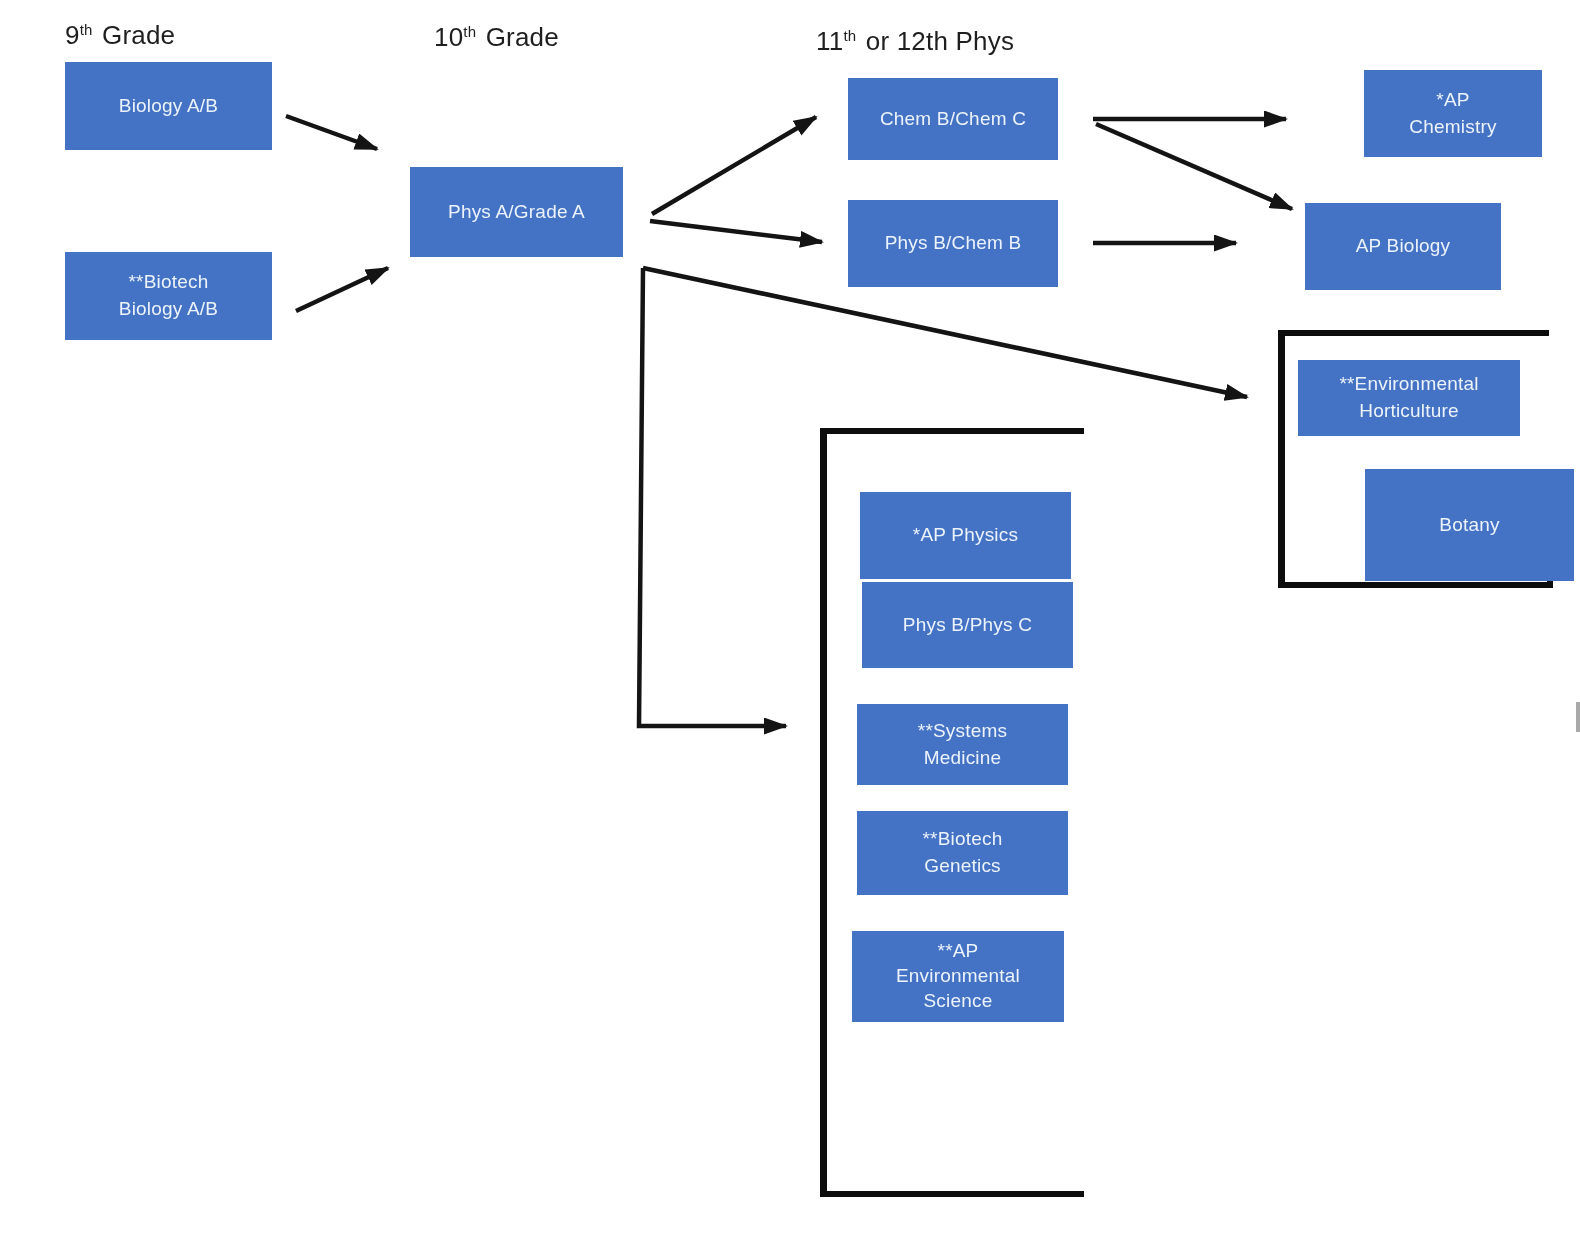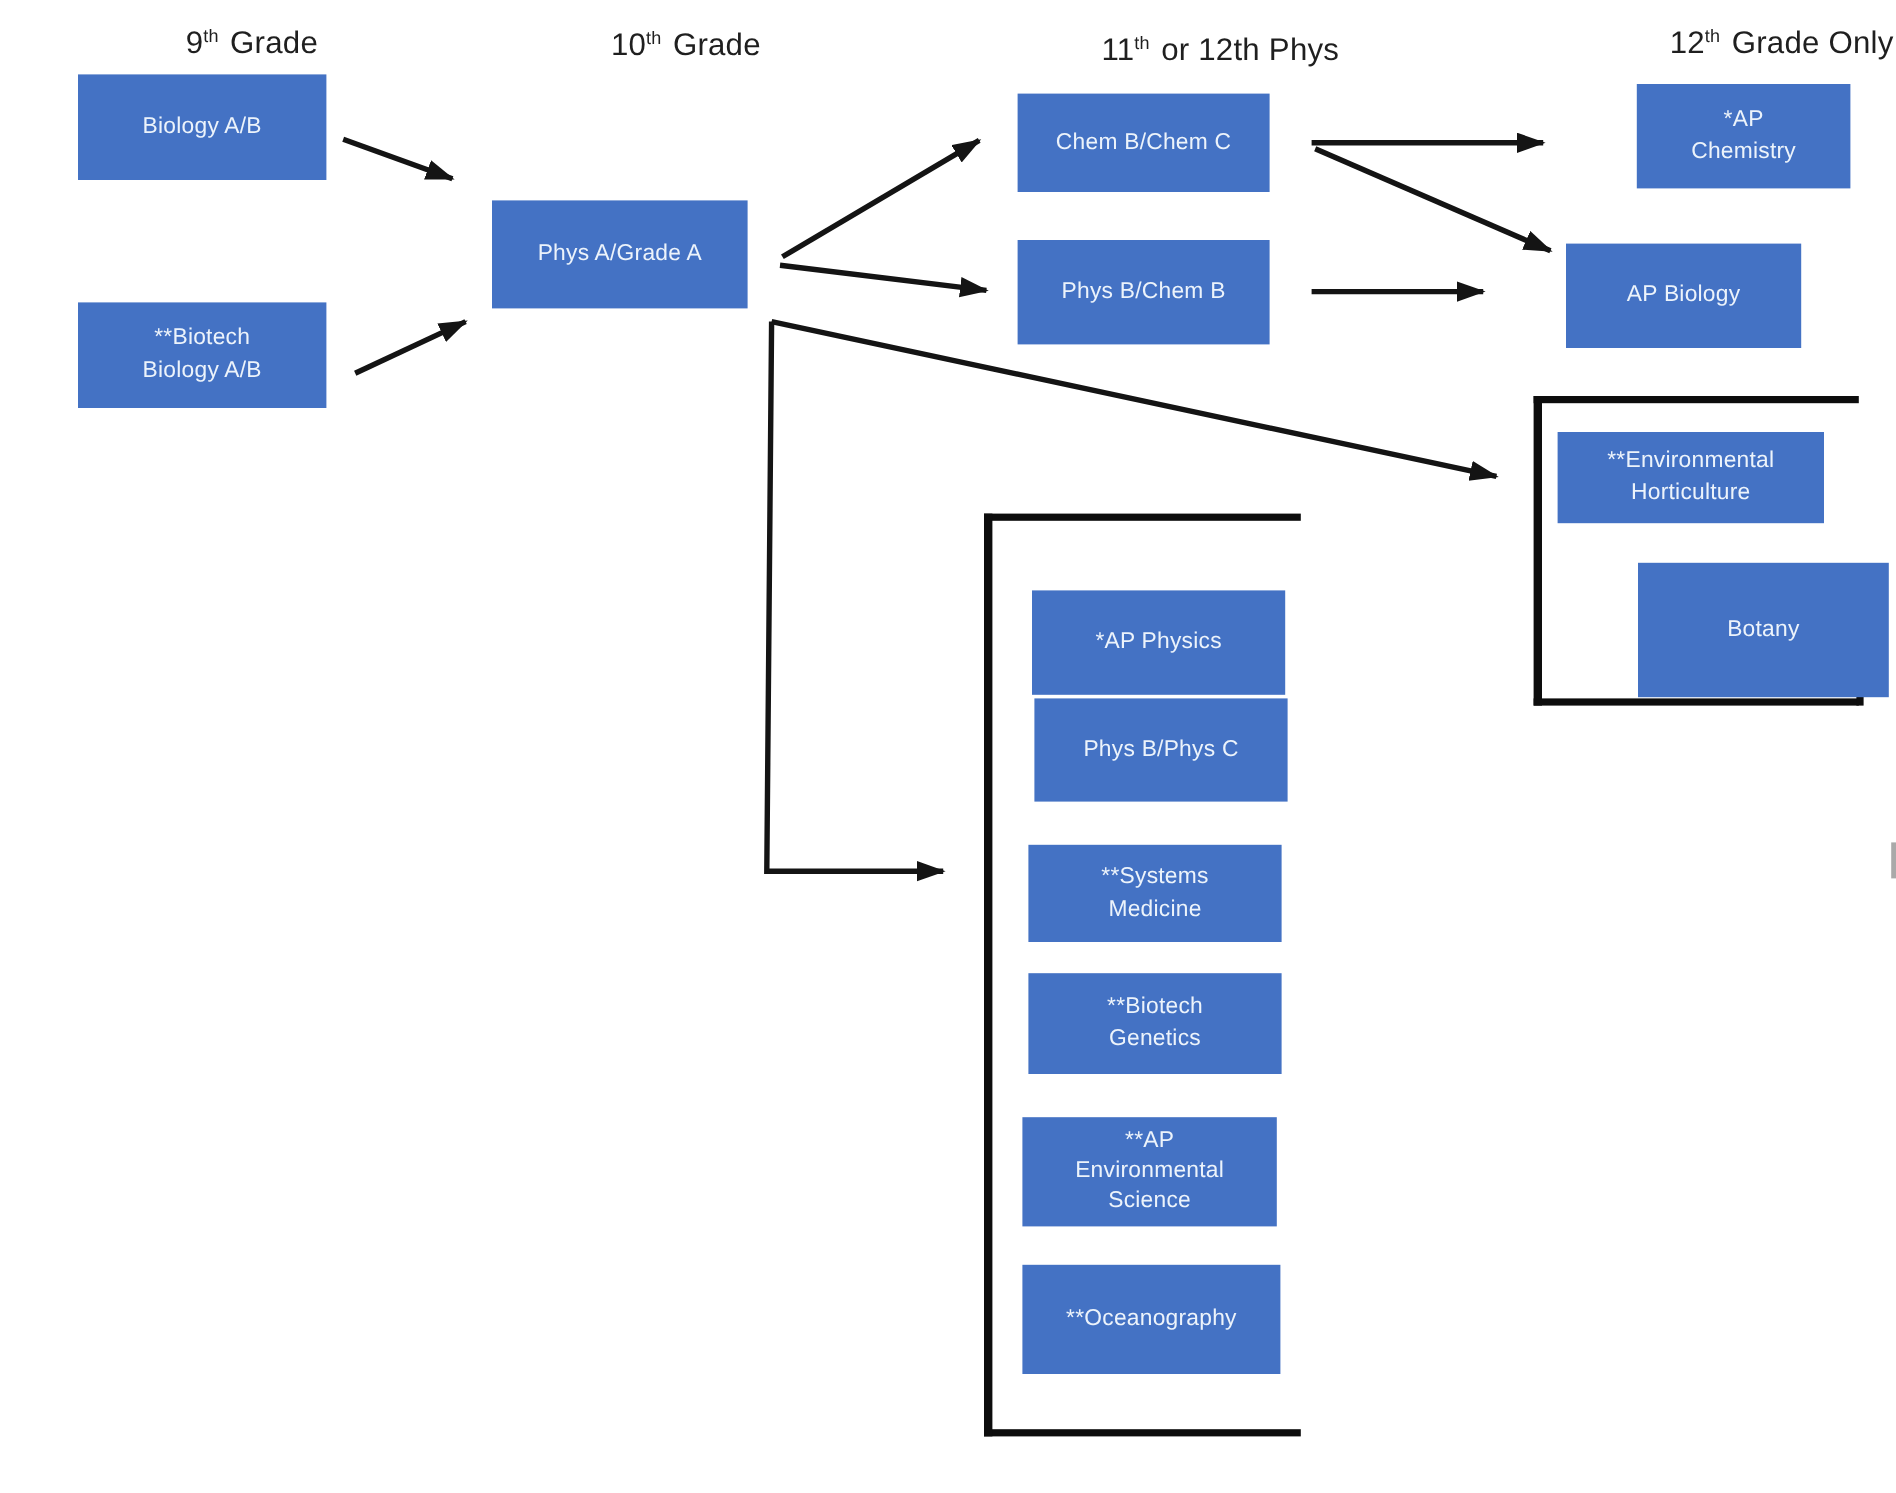--- a/index.html
+++ b/index.html
@@ -8,21 +8,21 @@
     background:#fff;
   }
   .canvas{
     position:relative;
     width:1580px;height:1244px;
     background:var(--canvas-bg,#ffffff);
     overflow:hidden;
   }
   .hdr{
     position:absolute;
-    text-align:right;
+    text-align:left;
     font-size:26px;
     color:var(--header-text,#212121);
     letter-spacing:.2px;
     white-space:nowrap;
   }
   .hdr .sup{
     font-size:15px;
     position:relative;
     top:-9px;
     margin-right:2px;
@@ -77,21 +77,20 @@
 <body>
 
 <div class="canvas">
 
   <div class="hdr" style="left:65px;top:20px;width:200px"><span>9</span><span class="sup">th</span><span> Grade</span></div>
 
   <div class="hdr" style="left:434px;top:22px;width:200px"><span>10</span><span class="sup">th</span><span> Grade</span></div>
 
   <div class="hdr" style="left:816px;top:26px;width:300px"><span>11</span><span class="sup">th</span><span> or 12th Phys</span></div>
 
-  <div class="hdr" style="left:1278px;top:20px;width:300px"><span>12</span><span class="sup">th</span><span>&nbsp;Grade Only</span></div>
 
   <div class="group" style="left:820px;top:428px;width:264px;height:769px"></div>
   <div class="group" style="left:1278px;top:330px;width:271px;height:258px"></div>
   <div class="stub" style="left:1547px;top:571px;width:6px;height:17px"></div>
 
   <div class="course" style="left:65px;top:62px;width:207px;height:88px">
       <span class="clabel">Biology A/B</span>
     </div>
 
   <div class="course" style="left:65px;top:252px;width:207px;height:88px">
@@ -146,23 +145,20 @@
       <span class="clabel">**Biotech
 Genetics</span>
     </div>
 
   <div class="course" style="left:852px;top:931px;width:212px;height:91px">
       <span class="clabel" style="line-height:1.3">**AP
 Environmental
 Science</span>
     </div>
 
-  <div class="course" style="left:852px;top:1054px;width:215px;height:91px">
-      <span class="clabel">**Oceanography</span>
-    </div>
 
   <svg class="arrows" width="1580" height="1244" viewBox="0 0 1580 1244">
     <defs>
       <marker id="ah" markerUnits="userSpaceOnUse" markerWidth="26" markerHeight="19" refX="22" refY="8.5" orient="auto">
         <path class="ah-head" d="M0,0 L24,8.5 L0,17 Z"></path>
       </marker>
     </defs>
     <line class="shaft" x1="286" y1="116" x2="377" y2="149" marker-end="url(#ah)"></line>
     <line class="shaft" x1="296" y1="311" x2="388" y2="268" marker-end="url(#ah)"></line>
     <line class="shaft" x1="652" y1="214" x2="816" y2="117" marker-end="url(#ah)"></line>

